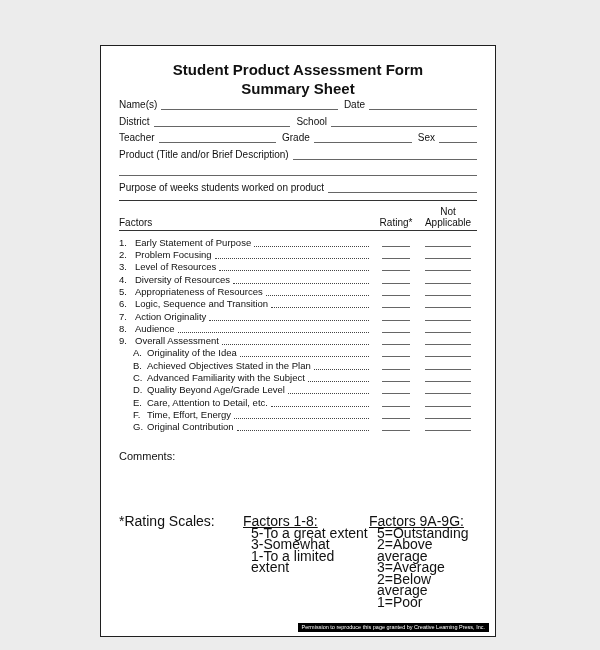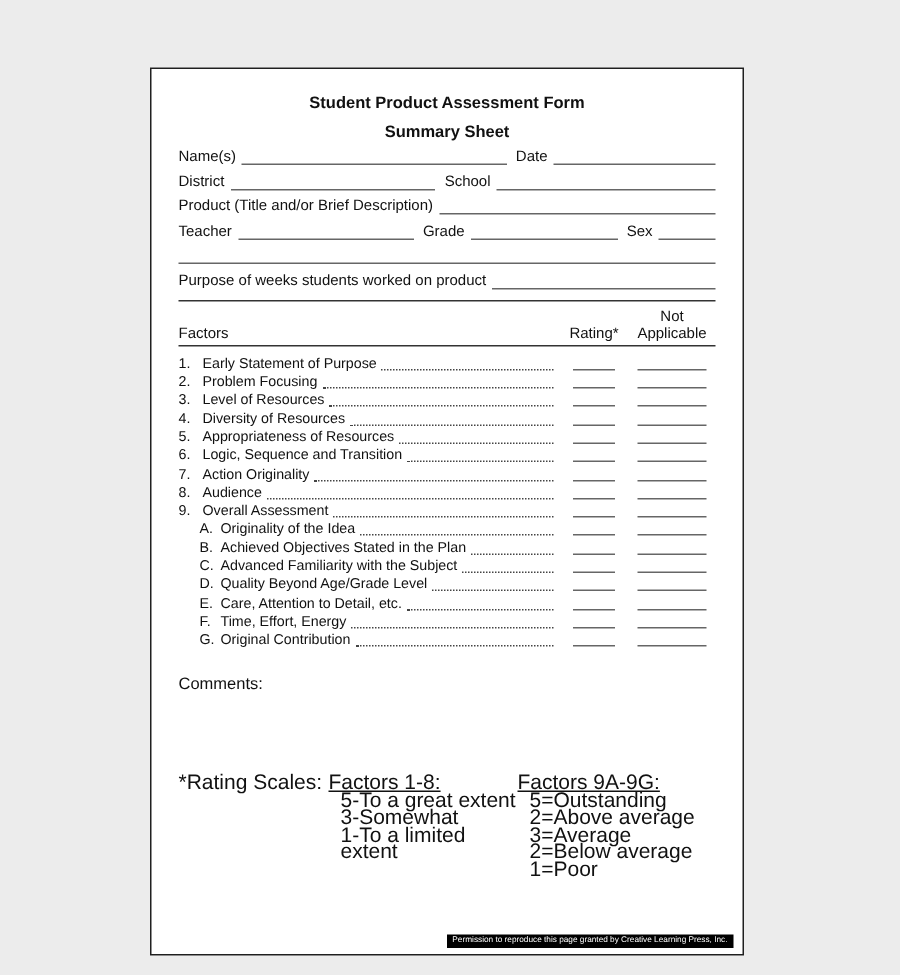--- a/index.html
+++ b/index.html
@@ -16,21 +16,21 @@
     background: #ececec;
   }
   .paper {
     position: absolute;
     left: 100px; top: 45px;
     width: 396px; height: 592px;
     background: #ffffff;
     border: 1px solid #1f1f1f;
     padding: 10px 18px 0 18px;
   }
-  .title { text-align: center; font-weight: bold; font-size: 11px; line-height: 19px; margin-top: 4px; }
+  .title { text-align: center; font-weight: bold; font-size: 15px; line-height: 19px; margin-top: 4px; }
 
   .fields { font-size: 10px; }
   .frow { display: flex; align-items: flex-end; margin-bottom: 4.5px; height: 12px; }
   .lbl { white-space: nowrap; padding-right: 4px; }
   .lbl.mid { padding-left: 6px; }
   .bfill { flex: 1; border-bottom: 1px solid #666; height: 9px; }
   .bw { border-bottom: 1px solid #666; height: 9px; }
 
   .rule { border-top: 1px solid #333; }
   .rule.top { margin-top: 7px; }
@@ -52,21 +52,21 @@
   .blank-line { width: 28px; border-bottom: 1px solid #666; height: 8px; margin-bottom: 1px; }
   .blank-line.wide { width: 46px; }
 
   .comments { font-size: 11px; margin-top: 18px; }
   .comments-space { height: 44px; }
 
   .person-row { display: flex; align-items: flex-end; font-size: 10px; height: 12px; }
 
   .scales { display: flex; font-size: 14px; margin-top: 10px; line-height: 11.5px; }
   .scales-label { width: 100px; flex: none; }
-  .scale-col1 { width: 126px; flex: none; }
+  .scale-col1 { width: 126px; flex: none; margin-left: 24px; }
   .scale-col2 { flex: 1; }
   .scale-head { text-decoration: underline; }
   .scale-item { padding-left: 8px; }
 
   .footer-bar {
     position: absolute;
     right: 6px; bottom: 4px;
     background: #000;
     color: #fff;
     font-size: 5.5px;
@@ -93,30 +93,30 @@
         <span class="lbl mid">Date</span>
         <span class="bw" style="width:108px"></span>
       </div>
       <div class="frow">
         <span class="lbl">District</span>
         <span class="bfill"></span>
         <span class="lbl mid">School</span>
         <span class="bw" style="width:146px"></span>
       </div>
       <div class="frow">
-        <span class="lbl">Product (Title and/or Brief Description)</span>
-        <span class="bfill"></span>
-      </div>
-      <div class="frow">
         <span class="lbl">Teacher</span>
         <span class="bfill"></span>
         <span class="lbl mid">Grade</span>
         <span class="bw" style="width:98px"></span>
         <span class="lbl mid">Sex</span>
         <span class="bw" style="width:38px"></span>
+      </div>
+      <div class="frow">
+        <span class="lbl">Product (Title and/or Brief Description)</span>
+        <span class="bfill"></span>
       </div>
       <div class="frow">
         <span class="bfill"></span>
       </div>
       <div class="frow">
         <span class="lbl">Purpose of weeks students worked on product</span>
         <span class="bfill"></span>
       </div>
     </div>
 

